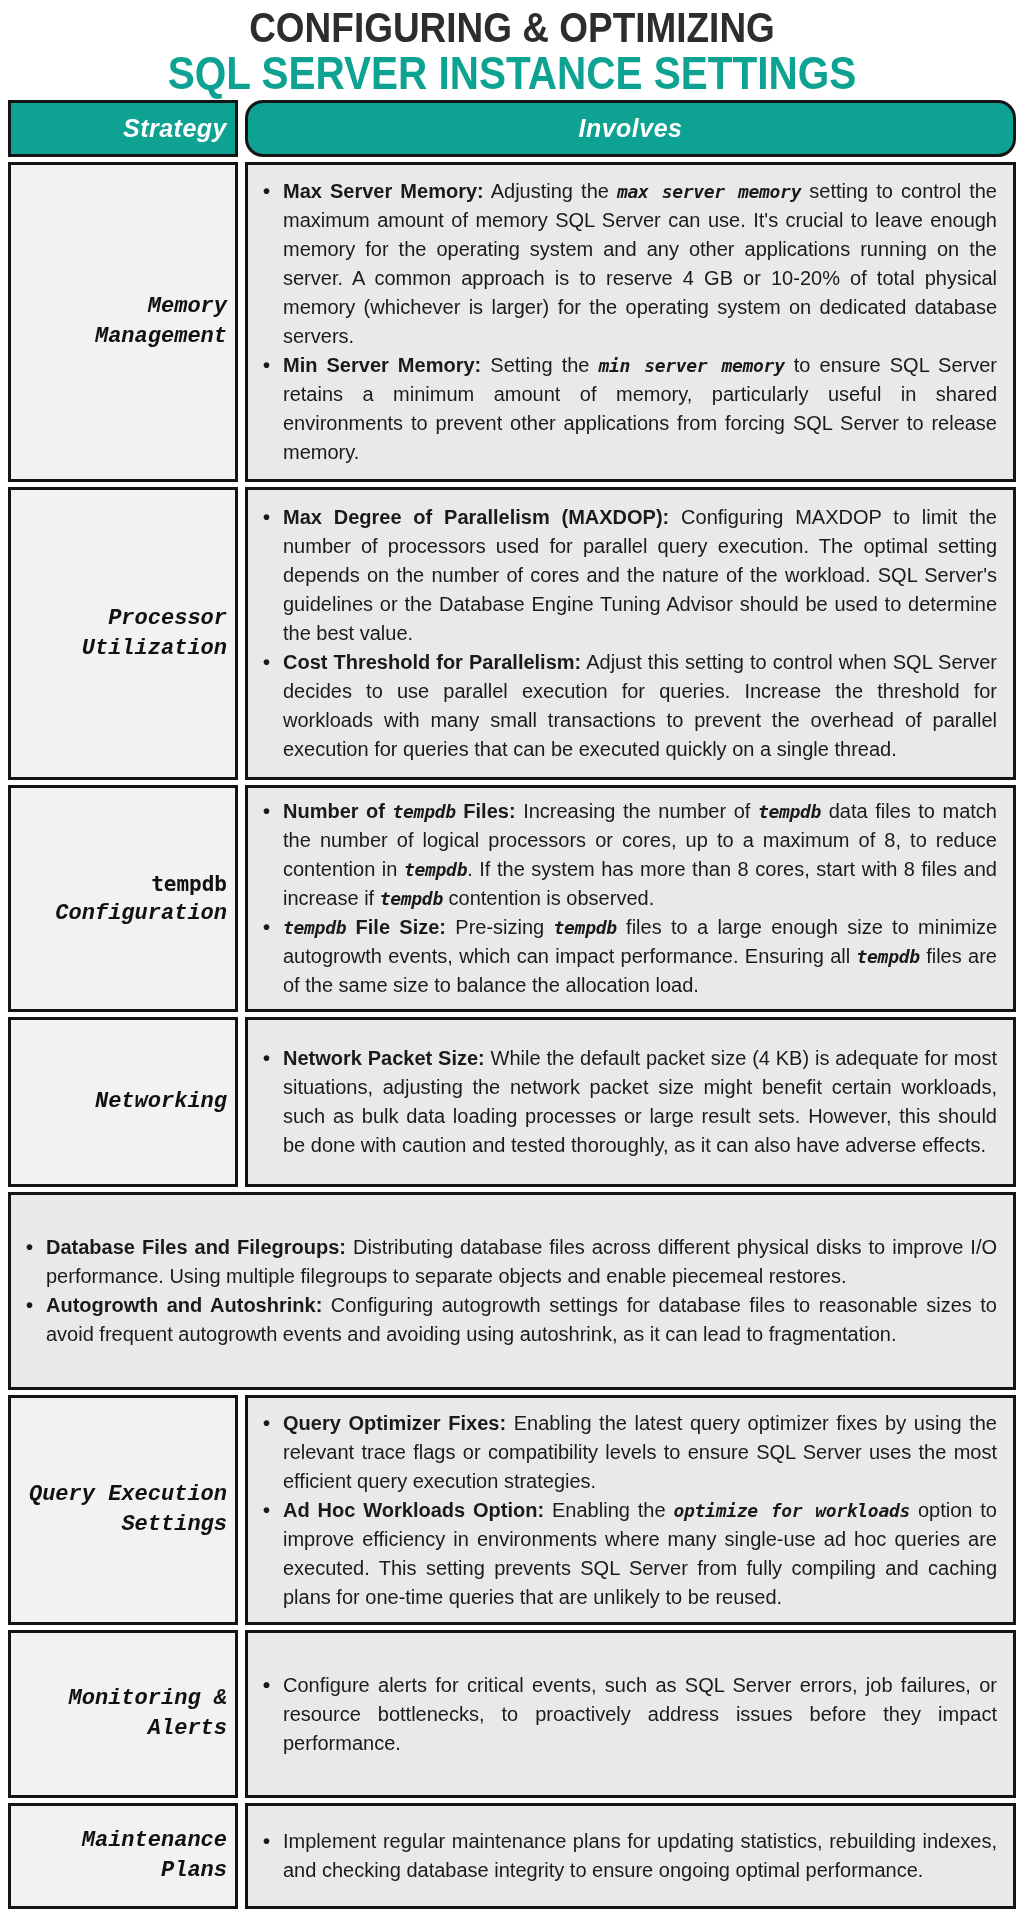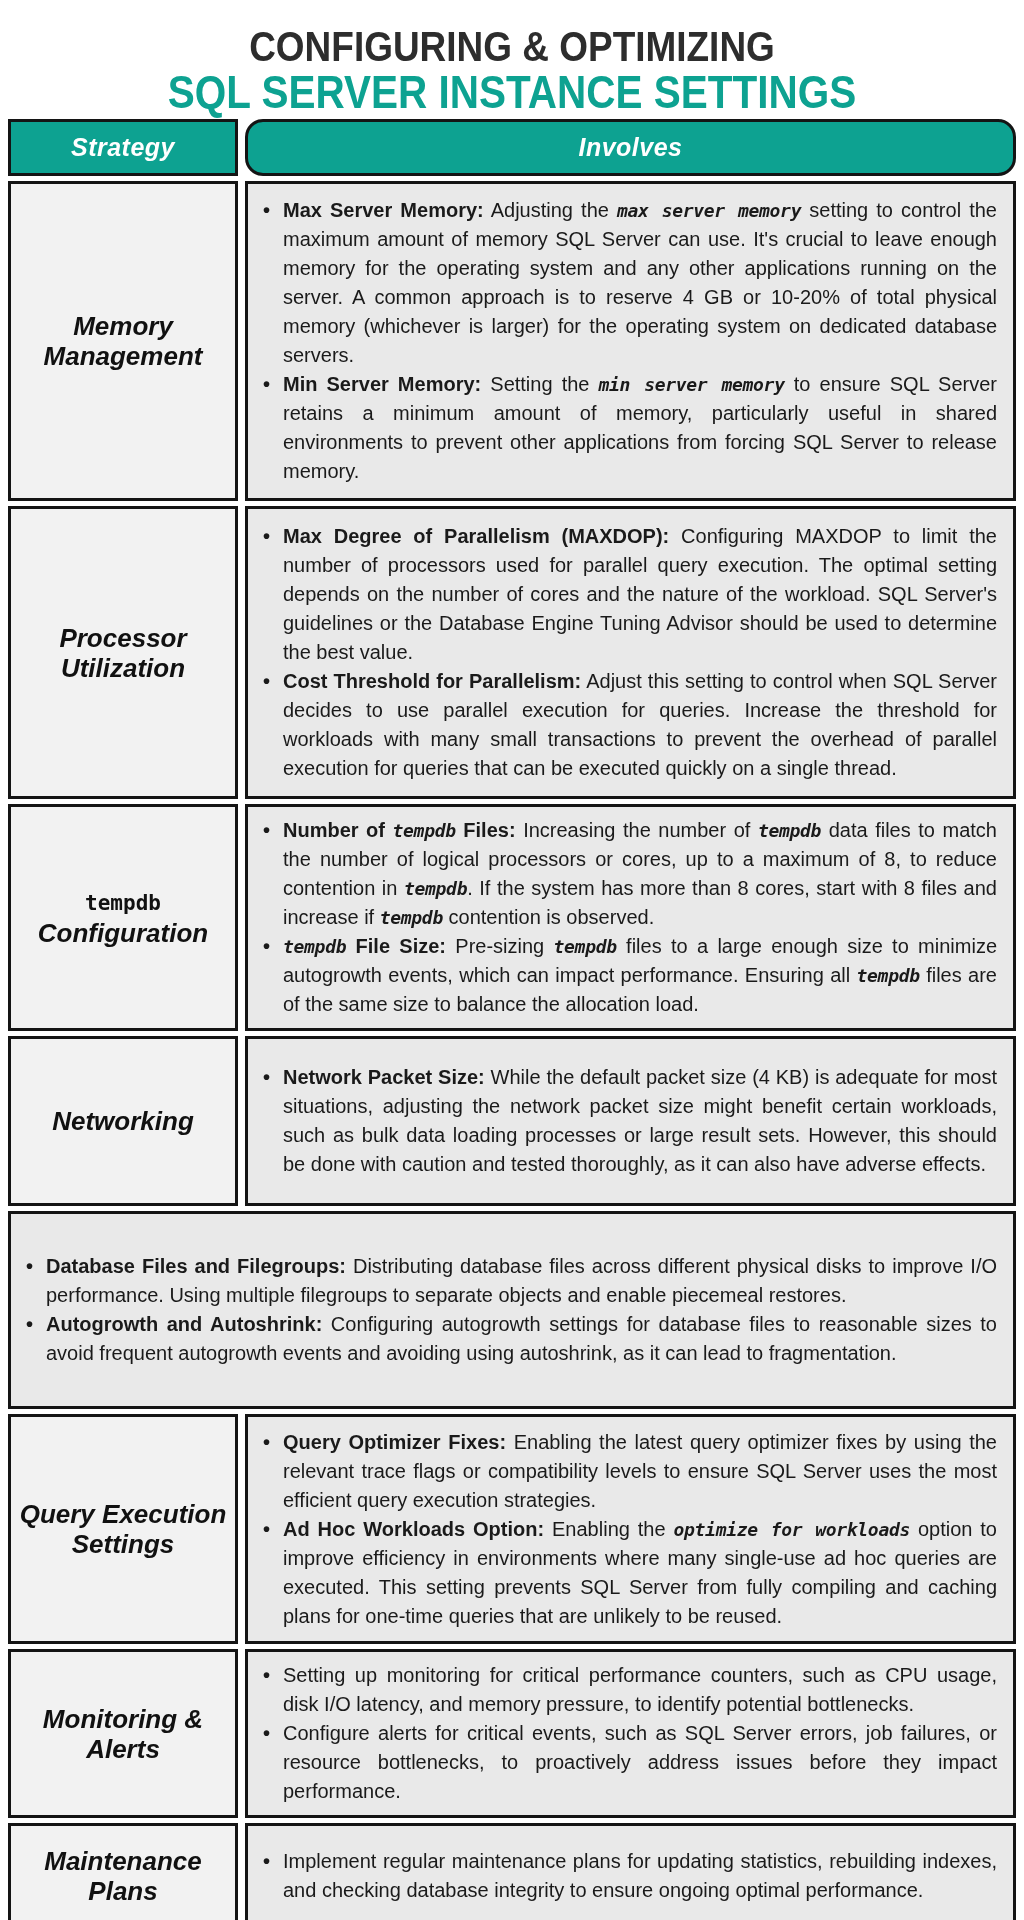--- a/index.html
+++ b/index.html
@@ -11,39 +11,39 @@
     --text:#1A1A1A;
   }
   *{margin:0;padding:0;box-sizing:border-box;}
   html,body{background:#fff;}
   .page{
     width:1024px;height:1920px;margin:0 auto;background:#fff;
     font-family:"Liberation Sans",sans-serif;color:var(--text);
     overflow:hidden;
   }
   
-  .title-block{padding-top:25px;text-align:center;}
+  .title-block{padding-top:6px;text-align:center;}
   .title-line1{
     font-size:42px;line-height:44px;font-weight:700;color:var(--title-dark);
     transform:scaleX(0.88);transform-origin:50% 50%;letter-spacing:0px;white-space:nowrap;
   }
   .title-line2{
     font-size:46px;line-height:46px;font-weight:700;color:var(--teal);
     transform:scaleX(0.88);transform-origin:50% 50%;letter-spacing:0px;white-space:nowrap;
   }
   
   .table{
     margin:4px 8px 0 8px;
     display:flex;flex-direction:column;gap:5px;
   }
   .trow{display:flex;gap:7px;align-items:stretch;}
   .cell{border:3px solid var(--border);}
   .cell-left{
     flex:0 0 230px;display:flex;flex-direction:column;
-    justify-content:center;align-items:center;
+    justify-content:center;align-items:flex-end;
     background:var(--left-bg);padding:10px 8px;text-align:center;
   }
   .cell-right{
     flex:1 1 auto;background:var(--right-bg);
     display:flex;flex-direction:column;justify-content:center;
     padding:9px 16px 9px 0;
   }
   
   .trow.header .cell{background:var(--teal);}
   .trow.header{min-height:57px;}
@@ -56,21 +56,21 @@
   .trow:nth-child(2){min-height:320px;}
   .trow:nth-child(3){min-height:293px;}
   .trow:nth-child(4){min-height:222px;}
   .trow:nth-child(5){min-height:170px;}
   .trow:nth-child(6){min-height:198px;}
   .trow:nth-child(7){min-height:230px;}
   .trow:nth-child(8){min-height:168px;}
   .trow:nth-child(9){min-height:106px;}
   
   .label-line{
-    font-size:26px;line-height:30px;font-weight:700;font-style:italic;color:#111;
+    font-size:22px;line-height:30px;font-weight:700;font-style:italic;color:#111;font-family:Liberation Mono, monospace;
   }
   .label-line.m{
     font-family:"DejaVu Sans Mono",monospace;font-style:normal;font-size:21px;
   }
   
   .bullet{
     position:relative;padding-left:35px;
     font-size:20px;line-height:29px;text-align:justify;color:var(--text);
   }
   .bullet .marker{position:absolute;left:15px;top:0;font-weight:700;}
@@ -153,21 +153,21 @@
           <div class="bullet"><span class="marker">•</span><span class="b">Query Optimizer Fixes:</span><span> Enabling the latest query optimizer fixes by using the relevant trace flags or compatibility levels to ensure SQL Server uses the most efficient query execution strategies.</span></div>
           <div class="bullet"><span class="marker">•</span><span class="b">Ad Hoc Workloads Option:</span><span> Enabling the </span><span class="m">optimize for workloads</span><span> option to improve efficiency in environments where many single-use ad hoc queries are executed. This setting prevents SQL Server from fully compiling and caching plans for one-time queries that are unlikely to be reused.</span></div>
         </div>
       </div>
       <div class="trow">
         <div class="cell cell-left">
           <div class="label-line">Monitoring &amp;</div>
           <div class="label-line">Alerts</div>
         </div>
         <div class="cell cell-right">
-          <div class="bullet"><span class="marker">•</span><span>Setting up monitoring for critical performance counters, such as CPU usage, disk I/O latency, and memory pressure, to identify potential bottlenecks.</span></div>
+          <div class="bullet"><span class="marker">•</span></div>
           <div class="bullet"><span class="marker">•</span><span>Configure alerts for critical events, such as SQL Server errors, job failures, or resource bottlenecks, to proactively address issues before they impact performance.</span></div>
         </div>
       </div>
       <div class="trow">
         <div class="cell cell-left">
           <div class="label-line">Maintenance</div>
           <div class="label-line">Plans</div>
         </div>
         <div class="cell cell-right">
           <div class="bullet"><span class="marker">•</span><span>Implement regular maintenance plans for updating statistics, rebuilding indexes, and checking database integrity to ensure ongoing optimal performance.</span></div>

